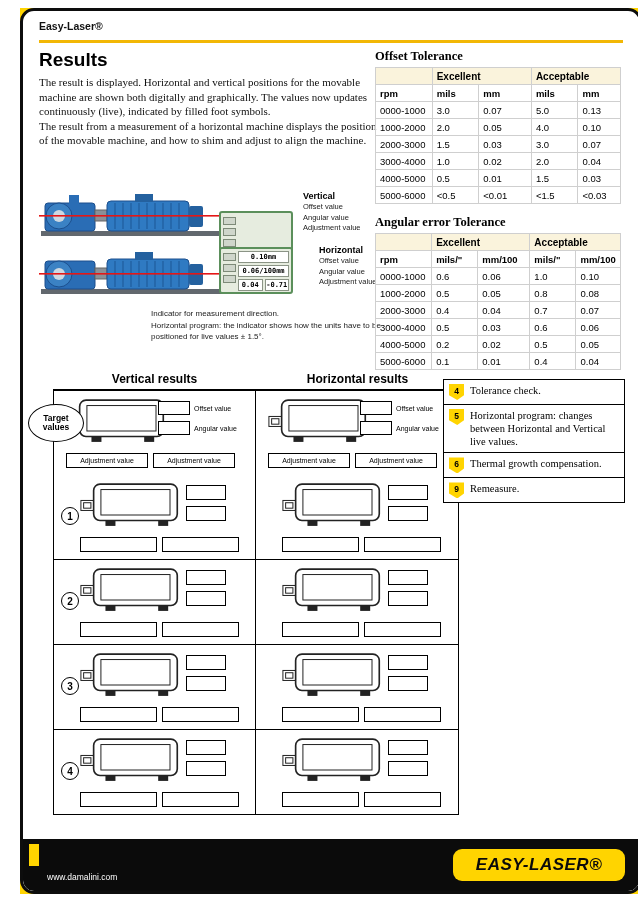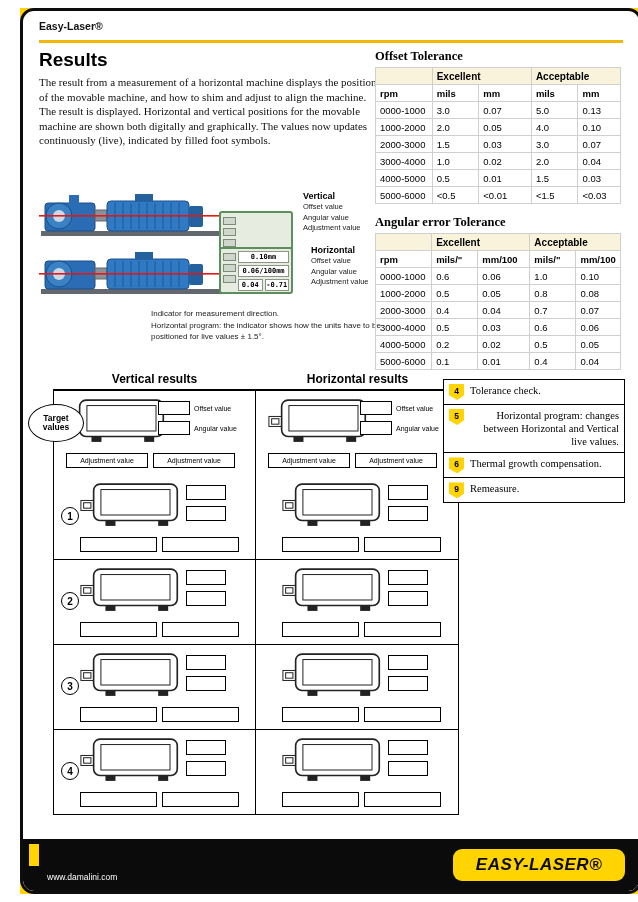--- a/index.html
+++ b/index.html
@@ -31,21 +31,21 @@
   .display.vertical   { left:180px; top:24px;flex-direction:column; }
   .display.horizontal { left:180px; top:60px; }
   .disp-icons { width:13px; display:flex; flex-direction:column; gap:3px; padding-top:2px; }
   .disp-icons span { display:block; height:8px; background:#cfd6cb; border:1px solid #7d8a78; }
   .disp-vals { flex:1; display:flex; flex-direction:column; gap:2px; }
   .dval { background:#fff; border:1px solid #8b9486; font-family:"DejaVu Sans Mono",monospace; font-weight:700; font-size:7px; line-height:10px; text-align:center; }
   .dval-row { display:flex; gap:2px; }
   .dval.half { flex:1; }
   .disp-labels { position:absolute; width:80px; }
   .disp-labels.vertical   { left:264px; top:4px; }
-  .disp-labels.horizontal { left:272px; top:58px; }
+  .disp-labels.horizontal { left:280px; top:58px; }
   .dl-title { font-size:9px; font-weight:700; margin-bottom:1px; }
   .dl { font-size:7.5px; line-height:10.5px; color:#222; }
 
   .caption { position:absolute; left:128px; top:297px; width:236px; font-size:8px; line-height:1.45; color:#222; }
 
   
   .right-col { position:absolute; left:352px; top:38px; width:246px; }
   .tol-title { font-family:"Liberation Serif","DejaVu Serif",serif; font-size:12.5px; font-weight:700; margin-bottom:3px; }
   .tol-table { width:100%; border-collapse:collapse; font-size:9.5px; border:1px solid #8a8a8a; margin-bottom:11px; }
   .tol-table th, .tol-table td { border:1px solid #cfcfcf; padding:2.5px 4px; text-align:left; }
@@ -78,21 +78,21 @@
   .hbox.lbl { width:82px; display:flex; align-items:center; justify-content:center; font-size:7px; }
   .st  { fill:#fff; stroke:#222; stroke-width:1.1; }
   .st2 { fill:#fff; stroke:#222; stroke-width:1.8; }
   .stf { fill:#222; }
 
   
   .legend { position:absolute; left:420px; top:368px; width:182px; border:1.2px solid #000; background:#fff; }
   .legend-item { display:flex; gap:6px; padding:4px 5px; border-top:1.2px solid #000; align-items:flex-start; }
   .legend-item:first-child { border-top:none; }
   .badge { flex:none; width:15px; height:16px; background:#FFD400; clip-path:polygon(0 0,100% 0,100% 70%,55% 100%,0 70%); font-size:8.5px; font-weight:700; display:flex; align-items:center; justify-content:center; padding-bottom:3px; }
-  .legend-text { font-family:"Liberation Serif","DejaVu Serif",serif; font-size:10.5px; line-height:1.25;text-align:right; }
+  .legend-text { font-family:"Liberation Serif","DejaVu Serif",serif; font-size:10.5px; line-height:1.25; }
 
   
   .footer { position:absolute; left:0; right:0; bottom:0; height:52px; background:#0b0b0b; border-radius:0 0 11px 11px; }
   .footer-tab { position:absolute; left:6px; top:5px; width:10px; height:22px; background:#FFD400; }
   .footer-url { position:absolute; left:24px; bottom:9px; color:#fff; font-size:8.5px; }
   .logo { position:absolute; right:14px; top:50%; transform:translateY(-50%); width:172px; height:32px; background:#FFD400; border-radius:9px; display:flex; align-items:center; justify-content:center; font-style:italic; font-weight:800; font-size:17px; letter-spacing:0.5px; color:#0b0b0b; }
 </style>
 </head>
 <body>
 
@@ -102,22 +102,22 @@
   <div class="corner bl"></div>
   <div class="corner br"></div>
 
   <div class="frame">
 
     <div class="brand">Easy-Laser®</div>
     <div class="rule"></div>
 
     <div class="left-col">
       <div class="results-title">Results</div>
+      <p>The result is displayed. Horizontal and vertical positions for the movable machine are shown both digitally and graphically. The values now updates continuously (live), indicated by filled foot symbols.</p>
       <p>The result from a measurement of a horizontal machine displays the position of the movable machine, and how to shim and adjust to align the machine.</p>
-      <p>The result is displayed. Horizontal and vertical positions for the movable machine are shown both digitally and graphically. The values now updates continuously (live), indicated by filled foot symbols.</p>
     </div>
 
     <div class="machines">
       <svg class="machines-svg" width="192" height="114" viewBox="0 0 192 114">
         <g>
           <rect x="2" y="42" width="184" height="5" fill="#62686e"></rect>
           <rect x="6" y="14" width="50" height="28" rx="3" fill="#2a6db5" stroke="#1c4f8d"></rect>
           <rect x="30" y="6" width="10" height="10" fill="#2a6db5"></rect>
           <circle cx="20" cy="27" r="13" fill="#3b82c4" stroke="#1c4f8d"></circle>
           <circle cx="20" cy="27" r="6" fill="#cdd8e2"></circle>

